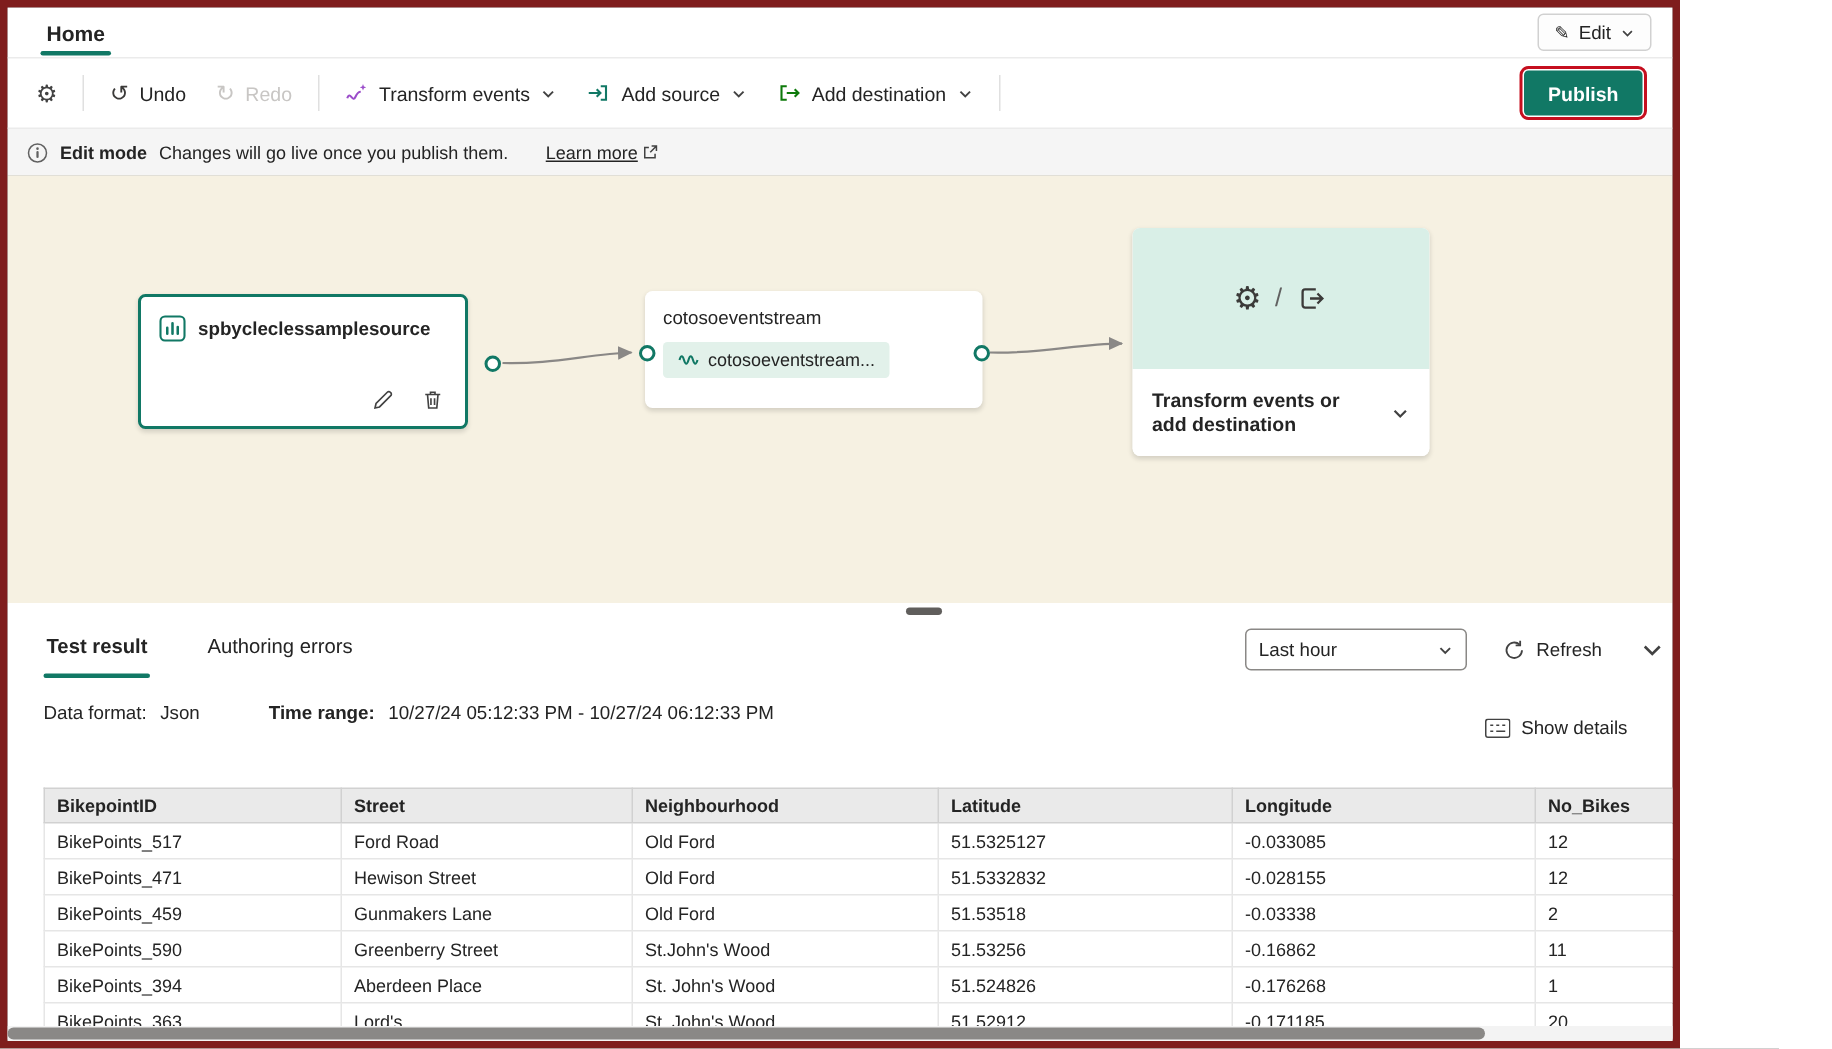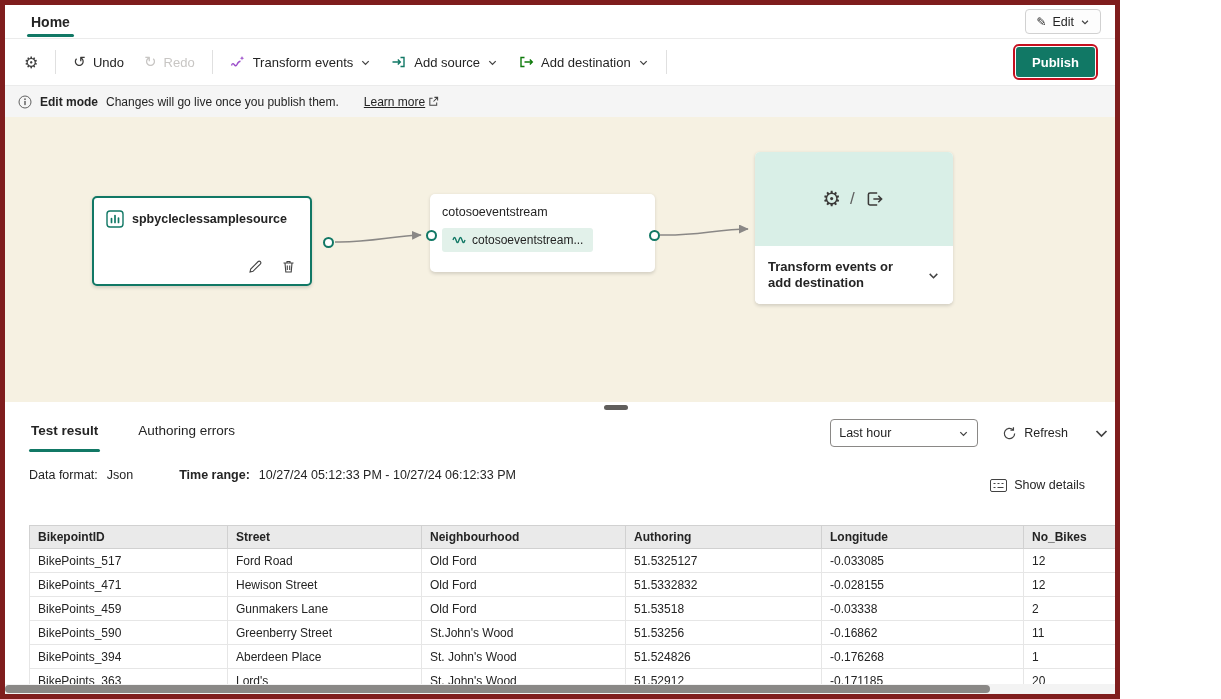--- a/index.html
+++ b/index.html
@@ -317,21 +317,21 @@
             <col style="width:204px">
           <col style="width:196px">
             <col style="width:202px">
             <col style="width:146px">
         </colgroup>
         <thead>
           <tr>
               <th>BikepointID</th>
               <th>Street</th>
               <th>Neighbourhood</th>
-              <th>Authoring</th>
+              <th>Latitude</th>
               <th>Longitude</th>
               <th>No_Bikes</th>
             </tr>
         </thead>
         <tbody>
             <tr>
               <td>BikePoints_517</td>
               <td>Ford Road</td>
               <td>Old Ford</td>
               <td>51.5325127</td>

